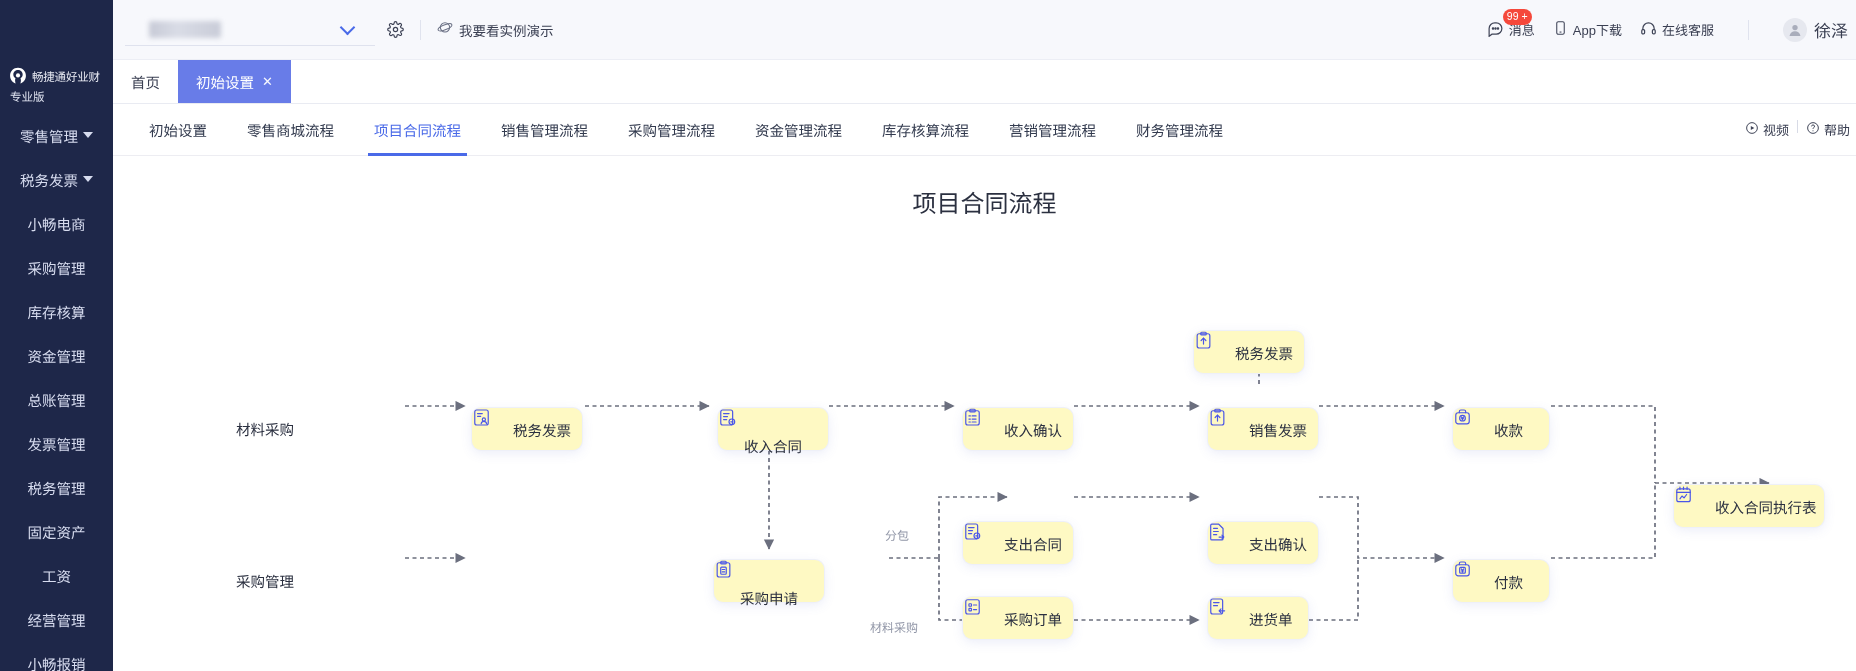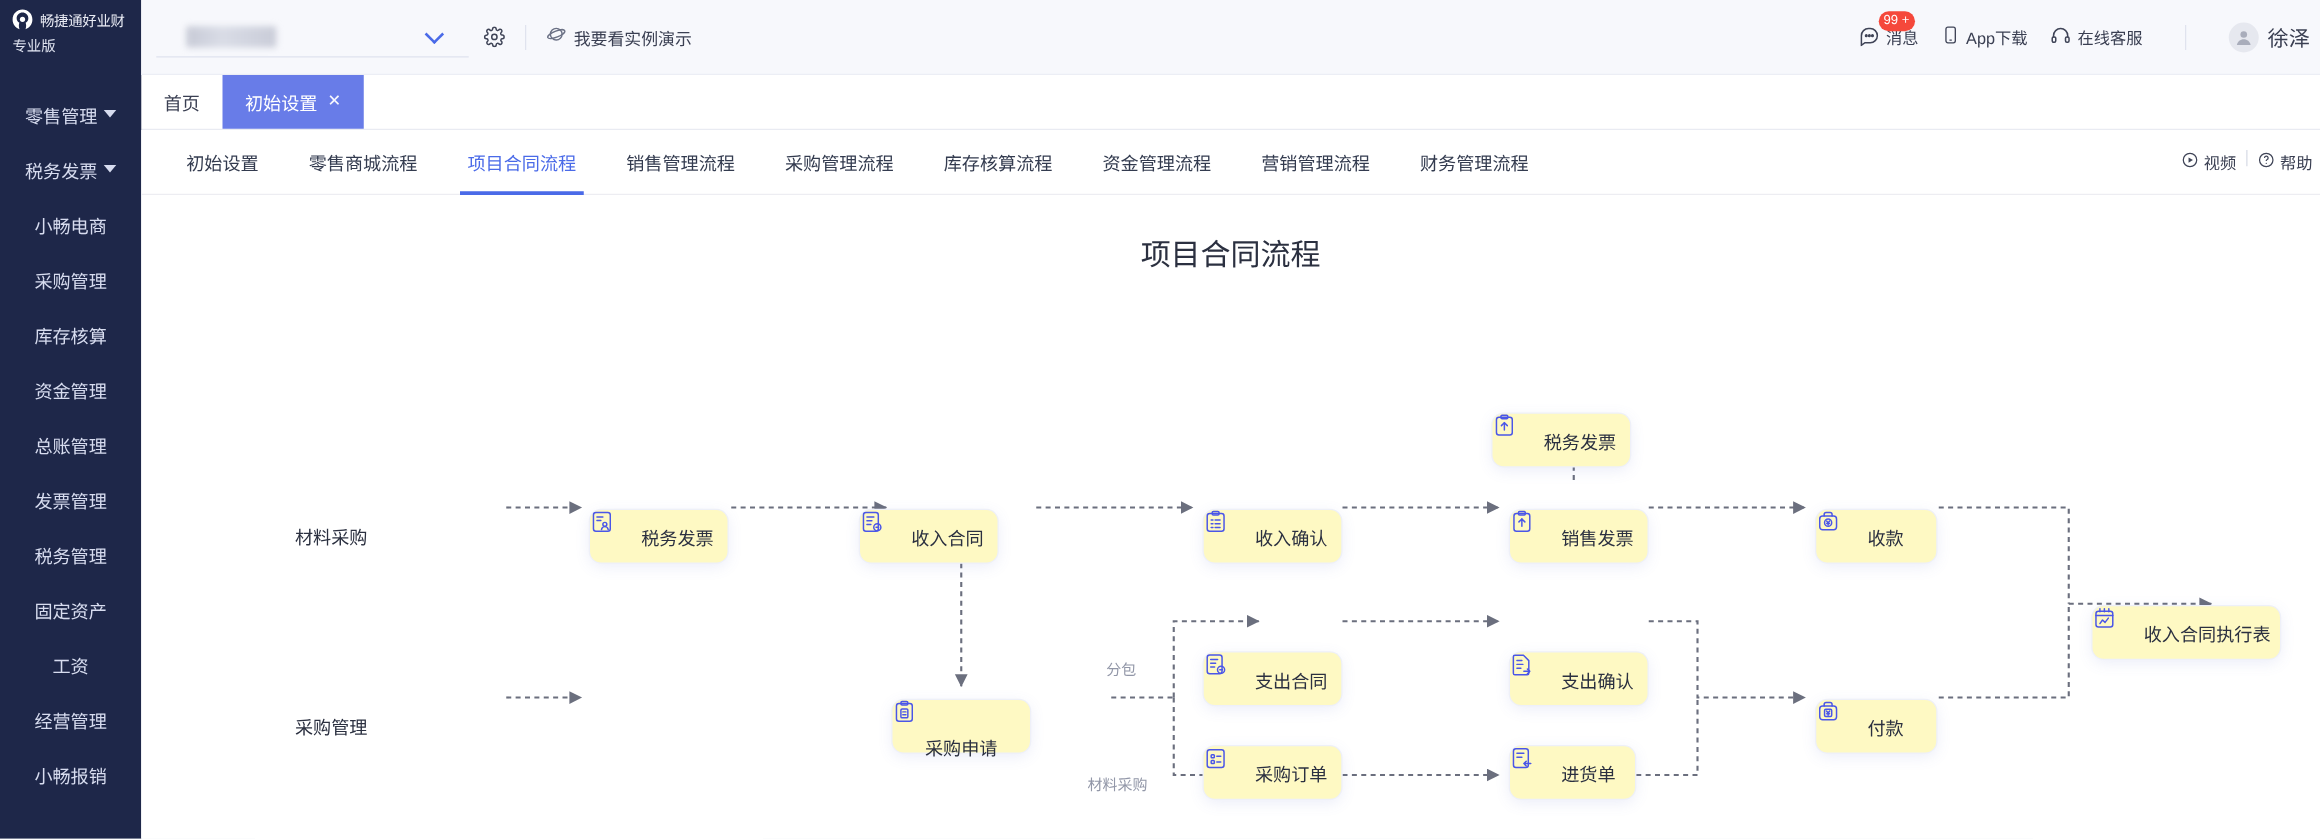--- a/index.html
+++ b/index.html
@@ -15,22 +15,23 @@
   
   .sidebar {
     width: 113px; height: 671px;
     background: #1e2749;
     flex: 0 0 113px;
     position: relative;
     overflow: hidden;
   }
   .brand {
     height: 60px;
-    padding: 6px 0 0 8px;
+    padding: 22px 0 0 8px;
     position: relative;
+    margin-top: 44px;
   }
   .brand-row { display: flex; align-items: center; gap: 4px; }
   .brand-logo {
     width: 20px; height: 20px;
     flex: 0 0 20px;
     display: flex; align-items: center; justify-content: center;
   }
   .brand-name {
     color: #e8eaf3; font-size: 11.5px; letter-spacing: -0.2px;
     white-space: nowrap; overflow: hidden;
@@ -325,22 +326,22 @@
         </div>
       </div>
 
     <div class="subtabs">
       <div style="display:flex;align-items:center;" id="sub-tabs">
           <div class="stab">初始设置</div>
           <div class="stab">零售商城流程</div>
           <div class="stab active">项目合同流程</div>
           <div class="stab">销售管理流程</div>
           <div class="stab">采购管理流程</div>
+          <div class="stab">资金管理流程</div>
           <div class="stab">库存核算流程</div>
-          <div class="stab">资金管理流程</div>
           <div class="stab">营销管理流程</div>
           <div class="stab">财务管理流程</div>
         </div>
       <div class="subtabs-right">
         <span class="sright-item">
           <span>
             <svg width="14" height="14" viewBox="0 0 24 24" fill="none" stroke="#3f4457" stroke-width="1.7">
               <circle cx="12" cy="12" r="9.2"></circle>
               <path d="M10 8.4l6 3.6-6 3.6z" fill="#3f4457" stroke="none"></path>
             </svg>
@@ -422,21 +423,21 @@
                 <svg width="19" height="19" viewBox="0 0 24 24" fill="none" stroke="#4a56e8" stroke-width="1.5" stroke-linecap="round" stroke-linejoin="round">
                   <rect x="3.5" y="2.5" width="17" height="19" rx="2.5"></rect>
                   <line x1="7" y1="7" x2="13" y2="7"></line>
                   <line x1="7" y1="10.5" x2="11" y2="10.5"></line>
                   <circle cx="15" cy="14.5" r="2"></circle>
                   <path d="M11.6 19.8c.3-1.8 1.7-3 3.4-3s3.1 1.2 3.4 3"></path>
                 </svg>
               </span>
               <span class="node-label">税务发票</span>
             </div>
-            <div class="node" style="left: 575px; top: 252px; width: 110px;">
+            <div class="node" style="left: 605px; top: 252px; width: 110px; flex-direction: column;">
               <span class="node-icon">
                 <svg width="19" height="19" viewBox="0 0 24 24" fill="none" stroke="#4a56e8" stroke-width="1.5" stroke-linecap="round" stroke-linejoin="round">
                   <rect x="3.5" y="2.5" width="15" height="19" rx="2.5"></rect>
                   <line x1="7" y1="7" x2="14" y2="7"></line>
                   <line x1="7" y1="10.8" x2="12" y2="10.8"></line>
                   <line x1="7" y1="14.6" x2="11" y2="14.6"></line>
                   <circle cx="17.5" cy="17.5" r="3.6"></circle>
                   <line x1="16.2" y1="17.5" x2="18.8" y2="17.5"></line>
                 </svg>
               </span>

